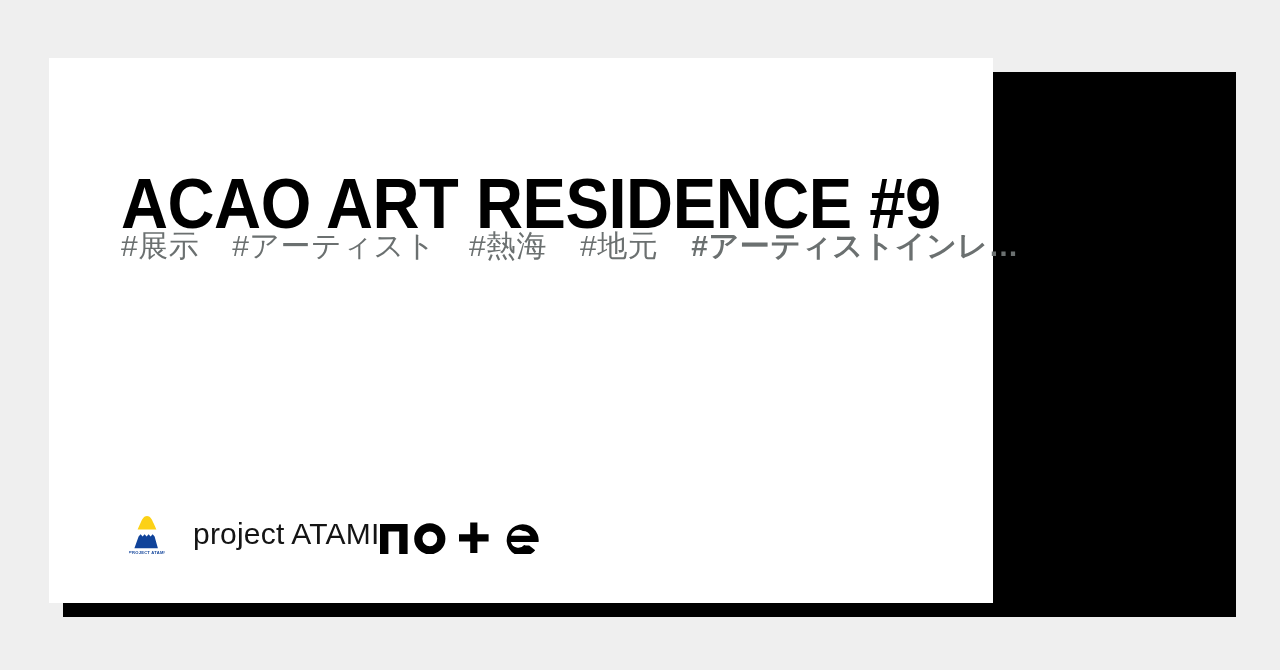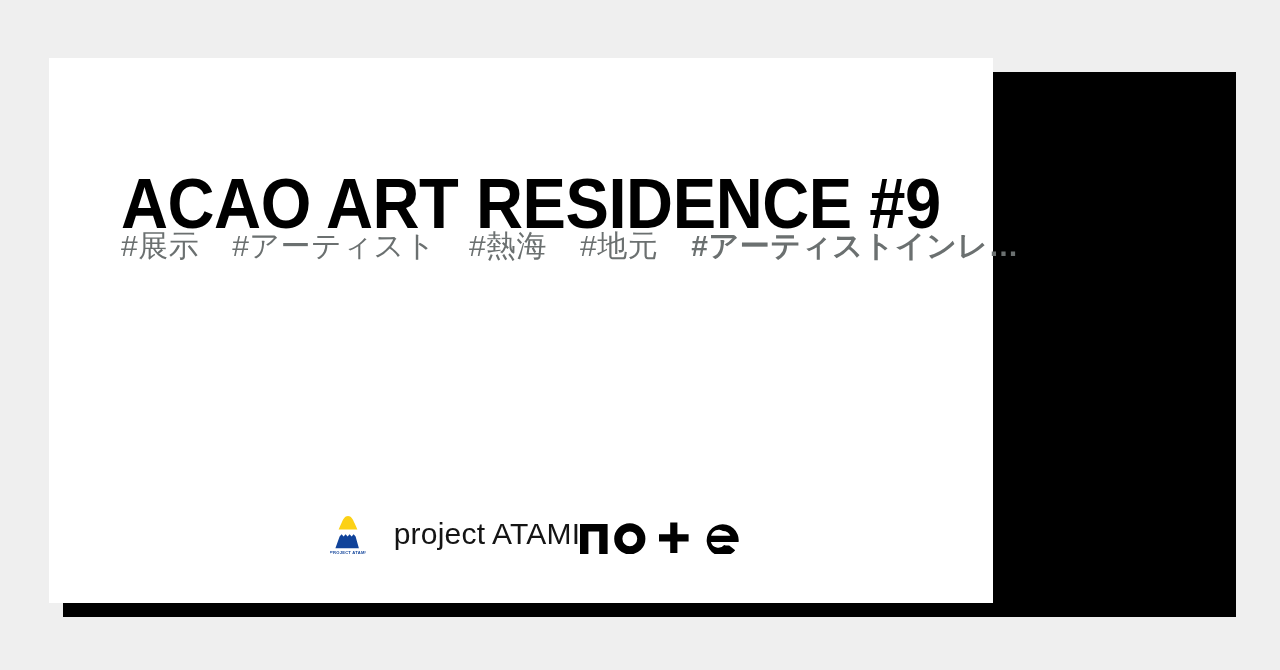--- a/index.html
+++ b/index.html
@@ -92,21 +92,21 @@
 
   
   #card-footer {
     position: absolute;
     left: 0;
     bottom: 0;
     width: 100%;
     height: 120px;
     display: flex;
     align-items: center;
-    justify-content: center;
+    justify-content: flex-start;
     padding: 0 53px 18px 72px;
     box-sizing: border-box;
   }
 
   #author-block {
     display: flex;
     align-items: center;
     gap: 20px;
   }
 

